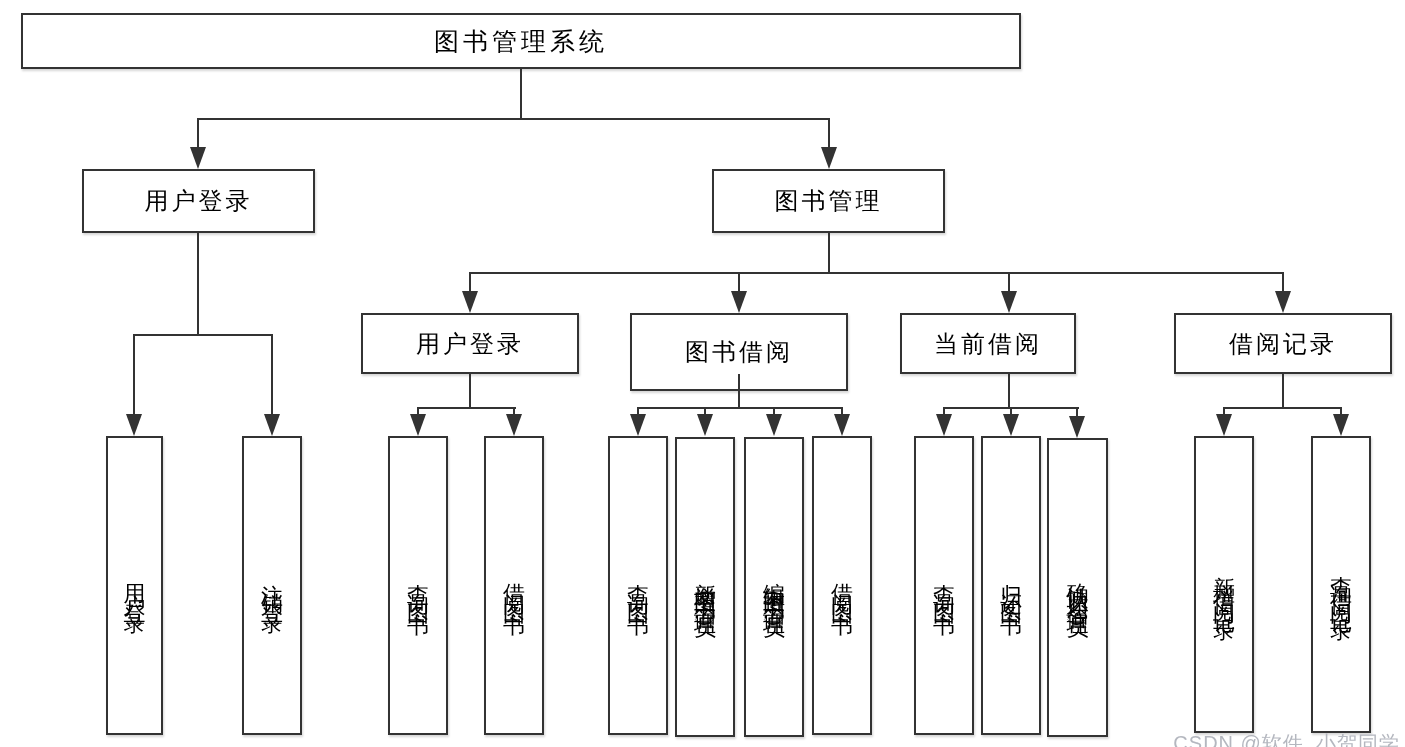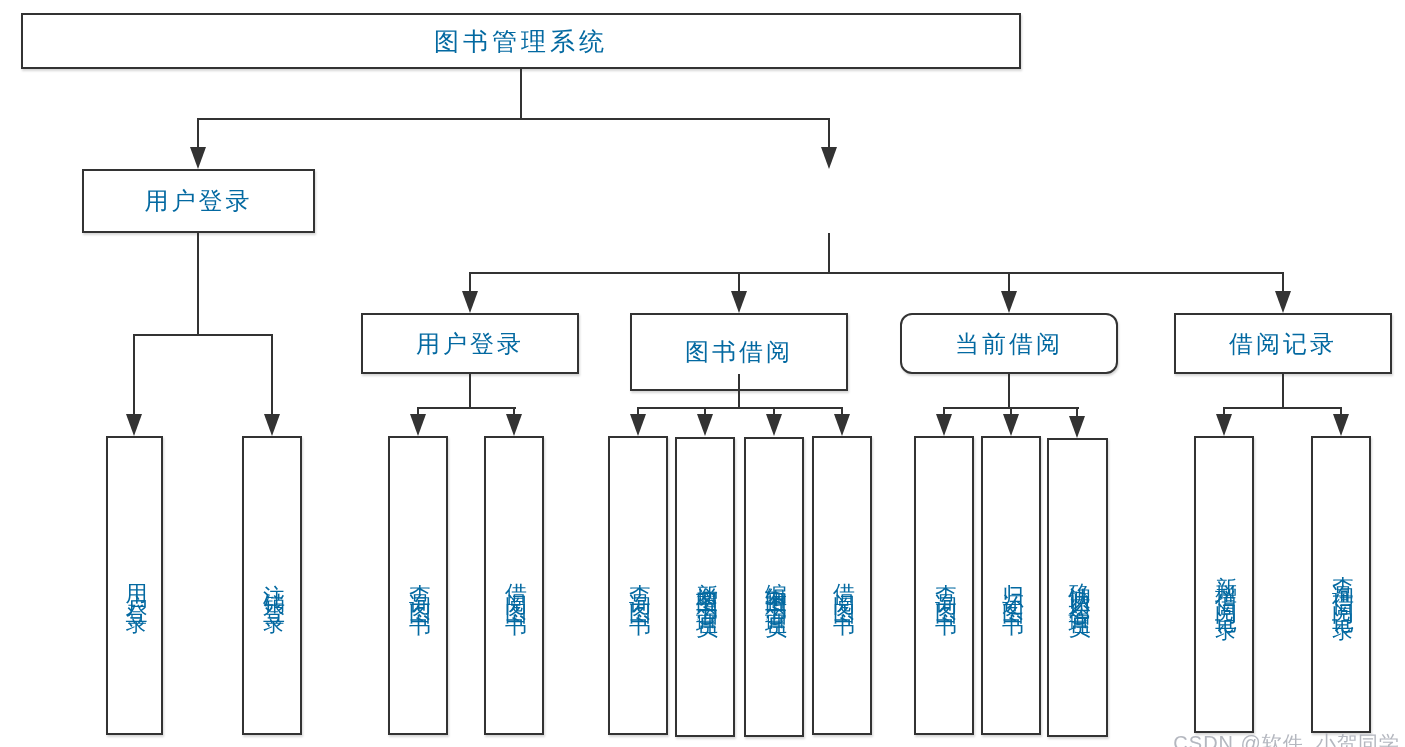--- a/index.html
+++ b/index.html
@@ -6,22 +6,21 @@
   html,body { background:#ffffff; }
   body { font-family:"Liberation Sans","DejaVu Sans",sans-serif; }
   .canvas {
     position:relative; width:1405px; height:747px;
     background:#ffffff; overflow:hidden; color:#262626;
   }
   .box {
     position:absolute; background:#ffffff; border:2px solid #333333;
     box-shadow:1px 2px 2px rgba(140,140,140,.35);
     display:flex; align-items:center; justify-content:center;
-    color:#0369a1;
-    font-family:Liberation Mono, monospace;
+    color:#000000;
   }
   .hbox  { font-size:24px; letter-spacing:3px; }
   .title { font-size:25px; letter-spacing:4px; }
   .vbox {
     writing-mode:vertical-rl; text-orientation:mixed;
     font-size:22px; letter-spacing:10px; line-height:1;
   }
   .vbox.mid  { letter-spacing:9px; }
   .vbox.long { letter-spacing:5px; }
   .hl { position:absolute; height:2px; background:#333333; }
@@ -38,24 +37,25 @@
   }
 </style>
 </head>
 <body>
 
 <div class="canvas">
 
   <div class="box hbox title" style="left:21px;top:13px;width:1000px;height:56px;">图书管理系统</div>
 
   <div class="box hbox" style="left:82px;top:169px;width:233px;height:64px;">用户登录</div>
+  <div class="box hbox" style="left:712px;top:169px;width:233px;height:64px;">图书管理</div>
 
   <div class="box hbox" style="left:361px;top:313px;width:218px;height:61px;">用户登录</div>
   <div class="box hbox" style="left:630px;top:313px;width:218px;height:78px;">图书借阅</div>
-  <div class="box hbox" style="left:900px;top:313px;width:218px;height:61px;border-radius:12px;">当前借阅</div>
+  <div class="box hbox" style="left:900px;top:313px;width:176px;height:61px;">当前借阅</div>
   <div class="box hbox" style="left:1174px;top:313px;width:218px;height:61px;">借阅记录</div>
 
   <div class="box vbox" style="left:106px;top:436px;width:57px;height:299px;">用户登录</div>
   <div class="box vbox" style="left:242px;top:436px;width:60px;height:299px;">注销登录</div>
 
   <div class="box vbox" style="left:388px;top:436px;width:60px;height:299px;">查询图书</div>
   <div class="box vbox" style="left:484px;top:436px;width:60px;height:299px;">借阅图书</div>
 
   <div class="box vbox" style="left:608px;top:436px;width:60px;height:299px;">查询图书</div>
   <div class="box vbox long" style="left:675px;top:437px;width:60px;height:300px;">新增图书（管理员）</div>

